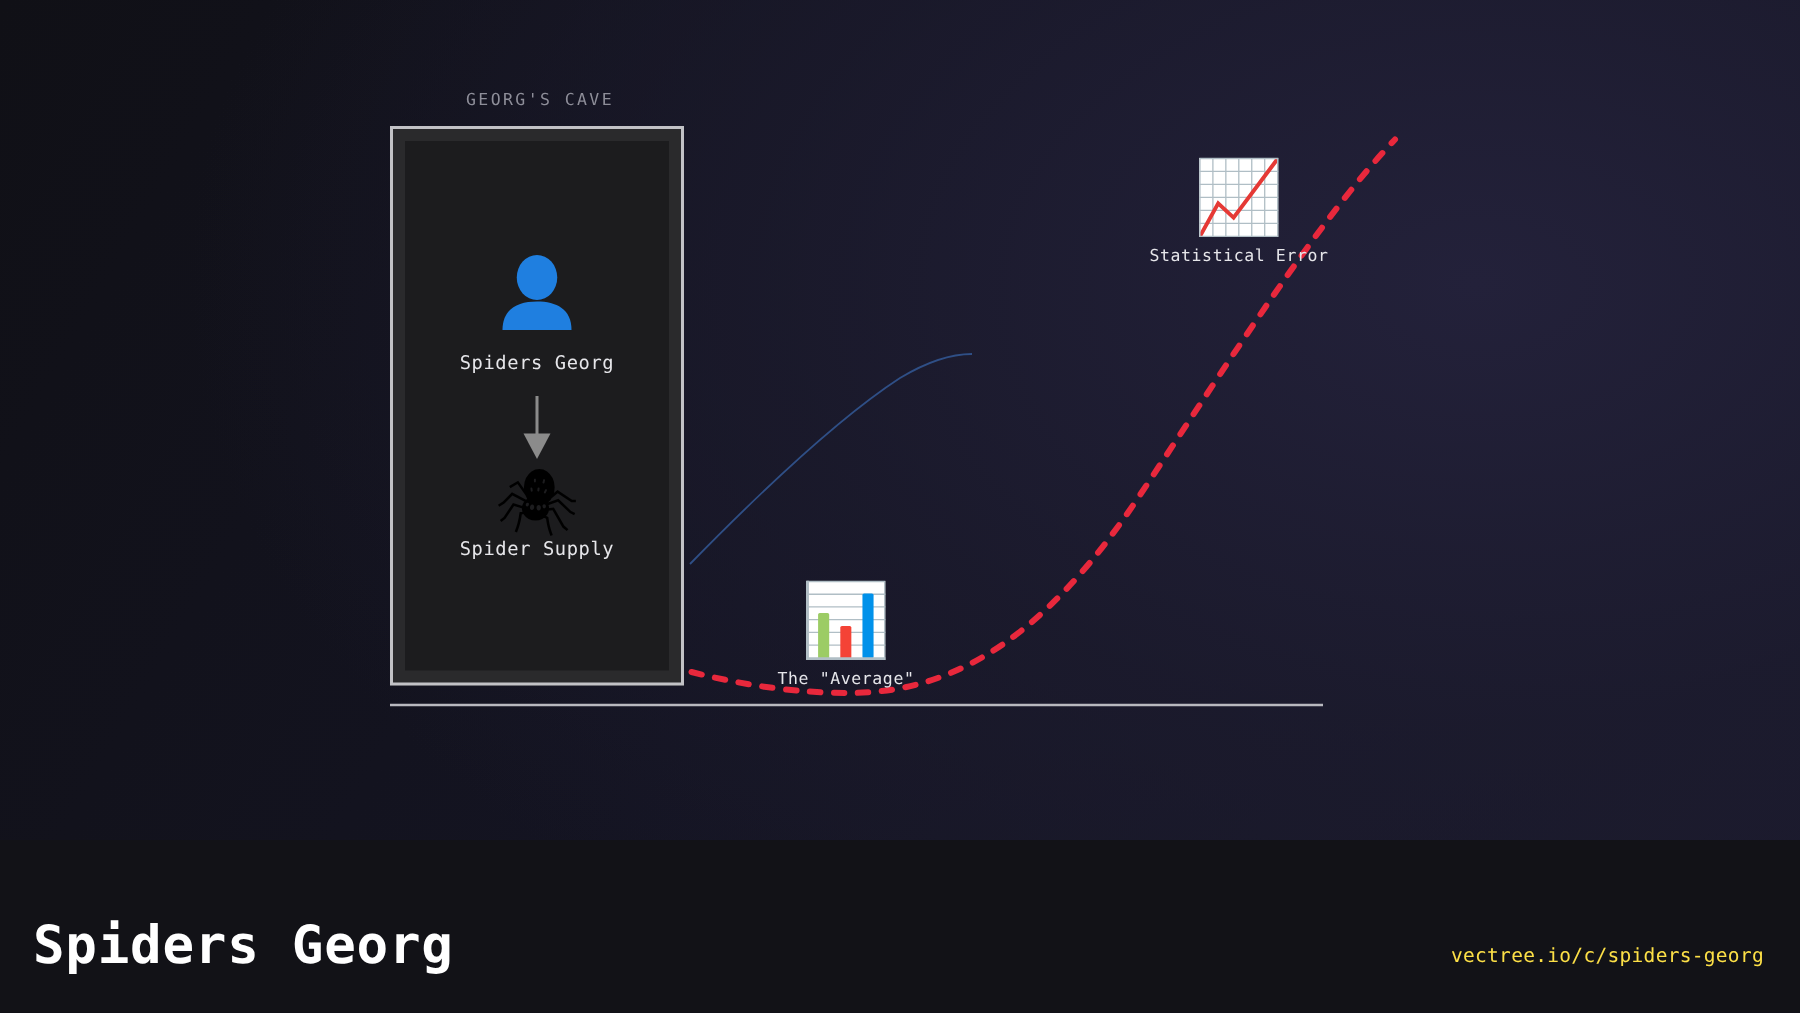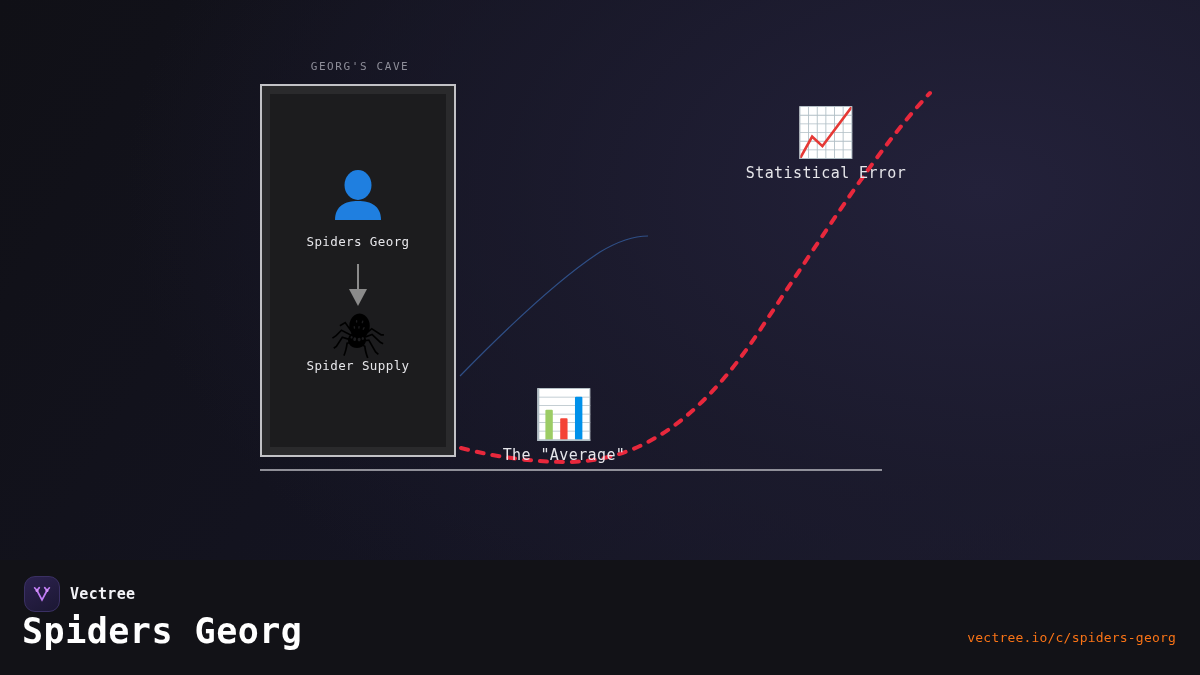--- a/index.html
+++ b/index.html
@@ -118,21 +118,21 @@
     position: absolute;
     text-align: center;
     white-space: nowrap;
   }
   .float-node .emoji {
     display: block;
     line-height: 1;
   }
   .float-node .flabel {
     display: block;
-    font-size: 15px;
+    font-size: 11px;
     color: #e6e6ea;
     letter-spacing: 0.4px;
     margin-top: 8px;
   }
   #node-error { left: 706px; top: 108px; width: 240px; }
   #node-error .emoji { font-size: 48px; }
   #node-average { left: 464px; top: 390px; width: 200px; }
   #node-average .emoji { font-size: 48px; }
 
   
@@ -176,21 +176,21 @@
     font-weight: bold;
     color: #ffffff;
     letter-spacing: 0.5px;
     line-height: 1.1;
   }
   #footer-url {
     position: absolute;
     right: 24px;
     top: 70px;
     font-size: 13px;
-    color: #f97316;
+    color: #fde047;
     letter-spacing: 0.2px;
   }
 </style>
 </head>
 <body>
 
 <div id="stage">
 
   <div id="canvas">
 
@@ -240,35 +240,19 @@
 
     <div class="float-node" id="node-average">
       <span class="emoji">📊</span>
       <span class="flabel">The "Average"</span>
     </div>
 
   </div>
 
   <div id="footer">
 
-    <div class="brand-row">
-      <span class="brand-mark">
-        <svg width="22" height="22" viewBox="0 0 22 22">
-          <g stroke="#c07cf5" stroke-width="1.7" stroke-linecap="round" fill="none">
-            <path d="M 6 7.5 L 11 17 L 16 7.5"></path>
-            <path d="M 6 7.5 L 3.6 4.8"></path>
-            <path d="M 6 7.5 L 8.3 4.6"></path>
-            <path d="M 16 7.5 L 13.7 4.6"></path>
-            <path d="M 16 7.5 L 18.4 4.8"></path>
-          </g>
-          <circle cx="6" cy="7.5" r="1.5" fill="#d38ff8"></circle>
-          <circle cx="16" cy="7.5" r="1.5" fill="#d38ff8"></circle>
-        </svg>
-      </span>
-      <span class="brand-name">Vectree</span>
-    </div>
 
     <div id="page-title">Spiders Georg</div>
 
     <div id="footer-url">vectree.io/c/spiders-georg</div>
   </div>
 
 </div>
 
 </body></html>

